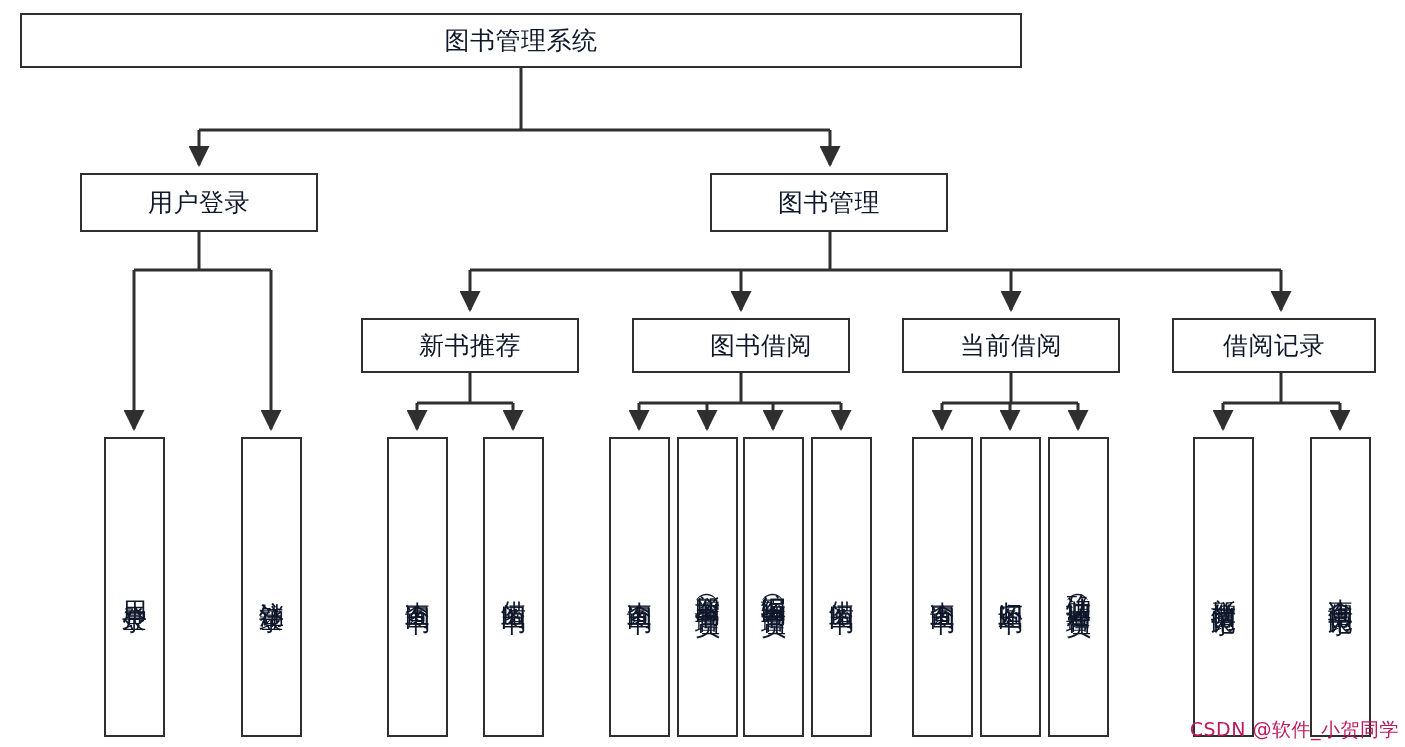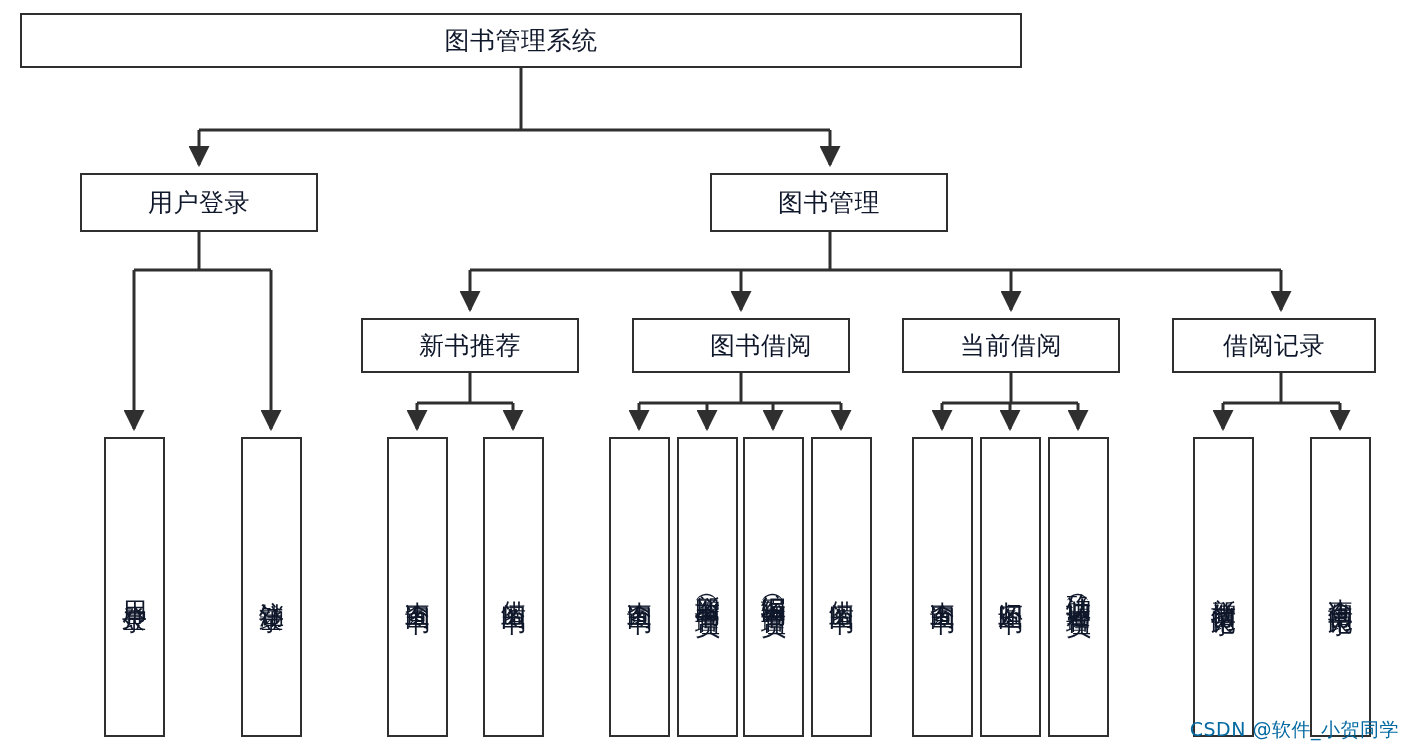--- a/index.html
+++ b/index.html
@@ -49,21 +49,21 @@
   }
   .node-label {
     display: block;
     white-space: nowrap;
   }
   .watermark {
     position: absolute;
     right: 6px;
     bottom: 4px;
     font-size: 19px;
-    color: #0369a1;
+    color: #be185d;
     white-space: nowrap;
     letter-spacing: 0.5px;
   }
 </style>
 </head>
 <body>
 
 <div id="canvas">
 
   <svg id="diagram-svg" viewBox="0 0 1405 747" xmlns="http://www.w3.org/2000/svg">

